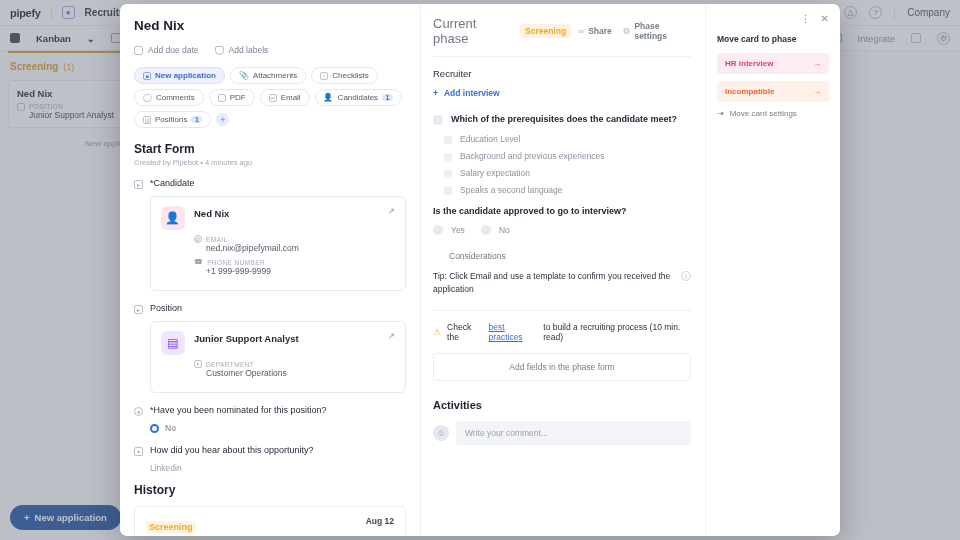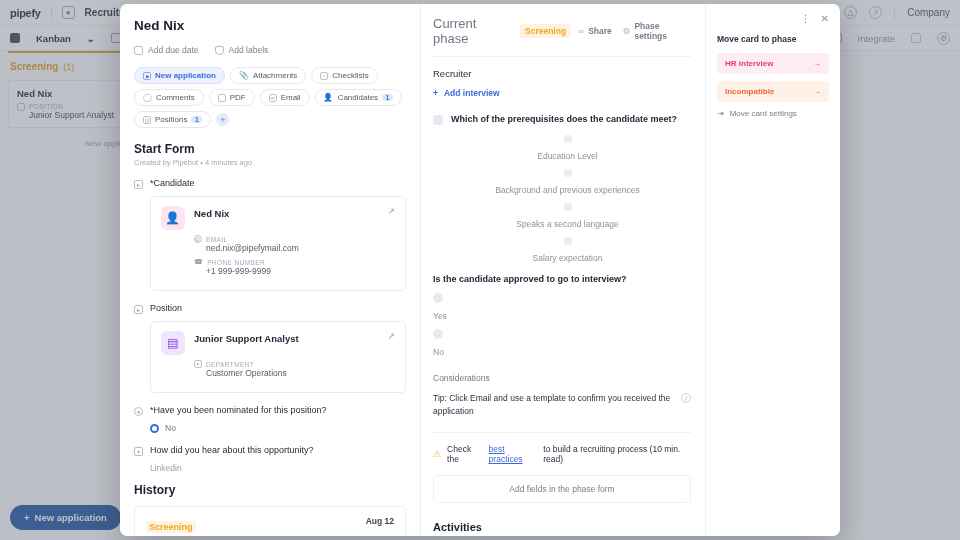--- a/index.html
+++ b/index.html
@@ -138,27 +138,27 @@
   .phase-act { display: flex; align-items: center; gap: 4px; font-size: 8.5px; color: #767e8b; font-weight: bold; }
   .hr { height: 1px; background: #eef0f3; margin-bottom: 11px; }
 
   .recruiter-lbl { font-size: 9.5px; color: #2a3040; margin-bottom: 9px; }
   .add-assignee { display: flex; align-items: center; gap: 6px; font-size: 8.5px; color: #3b6bdb; font-weight: bold; margin-bottom: 16px; }
 
   .q-row { display: flex; align-items: flex-start; gap: 8px; margin-bottom: 9px; }
   .cbx { width: 10px; height: 10px; border-radius: 2px; background: #e7eaf0; flex: none; margin-top: 1px; }
   .cbx.sm { width: 8px; height: 8px; background: #edeff4; }
   .q-text { font-size: 9px; font-weight: bold; color: #222937; }
-  .opt-row { display: flex; align-items: center; gap: 8px; margin-bottom: 7px; padding-left: 11px; flex-direction: column; }
+  .opt-row { display: flex; align-items: center; gap: 8px; margin-bottom: 7px; padding-left: 11px; }
   .opt-text { font-size: 8.5px; color: #8b929e; }
-  .yn-row { display: flex; align-items: flex-start; gap: 8px; margin: 9px 0 16px 0; flex-direction: column; }
+  .yn-row { display: flex; align-items: center; gap: 8px; margin: 9px 0 16px 0; }
   .yn-dot { width: 10px; height: 10px; border-radius: 50%; background: #e7eaf0; }
   .yn-lbl { font-size: 8.5px; color: #8b929e; margin-right: 8px; }
 
-  .consider-lbl { font-size: 8.5px; color: #727a87; margin-bottom: 9px; }
+  .consider-lbl { font-size: 8.5px; color: #727a87; margin-bottom: 9px; margin-left: 16px; }
   .tip-row { display: flex; align-items: flex-start; gap: 10px; margin-bottom: 14px; }
   .tip-text { font-size: 8.5px; color: #2b3240; line-height: 1.55; flex: 1; }
   .tip-ic { width: 10px; height: 10px; border-radius: 50%; border: 1px solid #cfd4dc; color: #b4bac3;
     font-size: 7px; display: flex; align-items: center; justify-content: center; flex: none; margin-top: 1px; }
   .best-row { display: flex; align-items: center; gap: 6px; font-size: 8.5px; color: #2b3240; margin-bottom: 11px; }
   .best-link { color: #3b6bdb; text-decoration: underline; }
   .add-fields {
     border: 1px solid #eceef2; border-radius: 4px; padding: 8px;
     text-align: center; font-size: 8.5px; color: #767e8b; margin-bottom: 18px;
   }
@@ -445,25 +445,25 @@
       <div class="opt-row">
         <span class="cbx sm"></span>
         <span class="opt-text">Education Level</span>
       </div>
       <div class="opt-row">
         <span class="cbx sm"></span>
         <span class="opt-text">Background and previous experiences</span>
       </div>
       <div class="opt-row">
         <span class="cbx sm"></span>
-        <span class="opt-text">Speaks a second language</span>
+        <span class="opt-text">Salary expectation</span>
       </div>
       <div class="opt-row">
         <span class="cbx sm"></span>
-        <span class="opt-text">Salary expectation</span>
+        <span class="opt-text">Speaks a second language</span>
       </div>
 
       <div class="q-text" style="margin-top:11px">Is the candidate approved to go to interview?</div>
       <div class="yn-row">
         <span class="yn-dot"></span>
         <span class="yn-lbl">Yes</span>
         <span class="yn-dot"></span>
         <span class="yn-lbl">No</span>
       </div>
 

